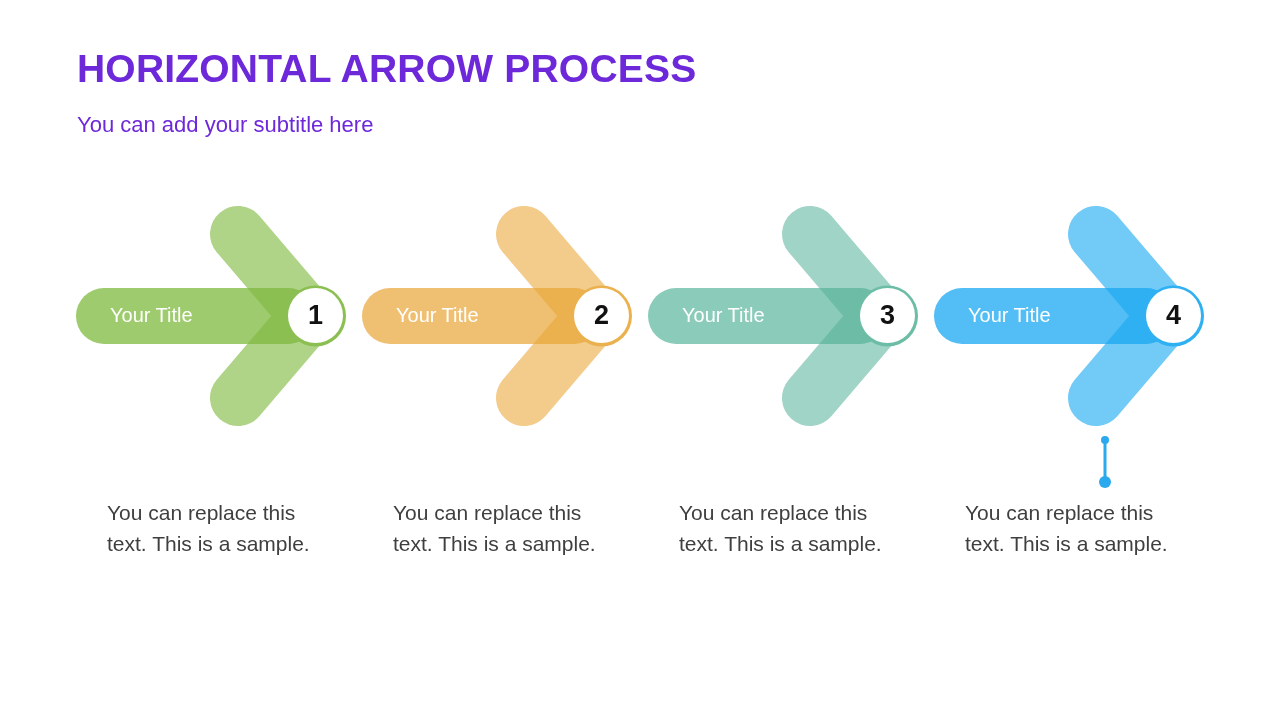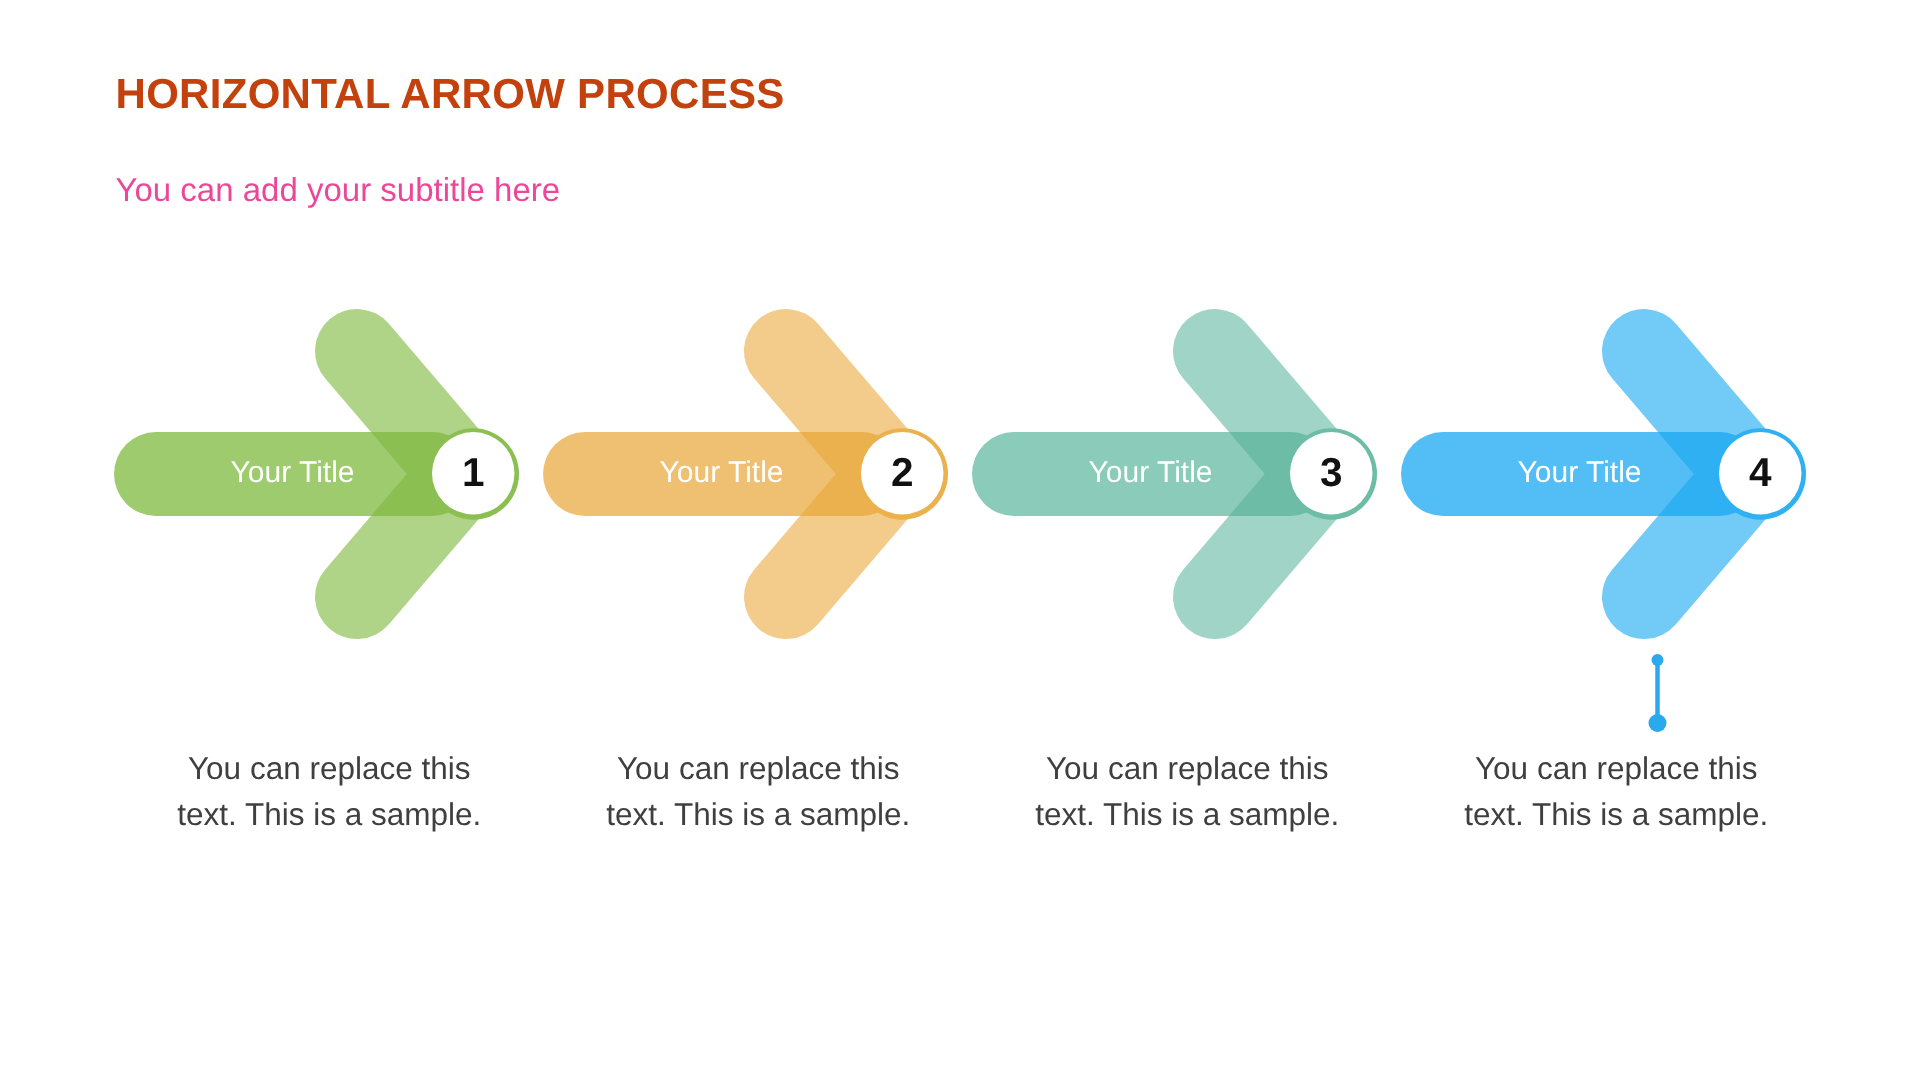--- a/index.html
+++ b/index.html
@@ -20,46 +20,45 @@
   
   .slide-header {
     position: absolute;
     left: 77px;
     top: 48px;
     width: 1120px;
   }
 
   .slide-title {
     font-family: "Liberation Sans", sans-serif;
-    font-size: 28px;
+    font-size: 39px;
     font-weight: bold;
     letter-spacing: 0.2px;
-    color: #c2410c;
+    color: #6d28d9;
     line-height: 1.08;
     white-space: nowrap;
   }
 
   .slide-subtitle {
-    margin-top: 36px;
+    margin-top: 22px;
     font-family: "Liberation Sans", sans-serif;
     font-size: 22px;
     font-weight: normal;
-    color: #ec4899;
+    color: #6d28d9;
     line-height: 1.15;
     white-space: nowrap;
   }
 
   
   .diagram {
     position: absolute;
     left: 0;
     top: 0;
     width: 1280px;
     height: 648px;
-    text-align: center;
   }
 
   .step {
     position: absolute;
     top: 0;
     width: 300px;
     height: 720px;
   }
 
   .step-arrow {

